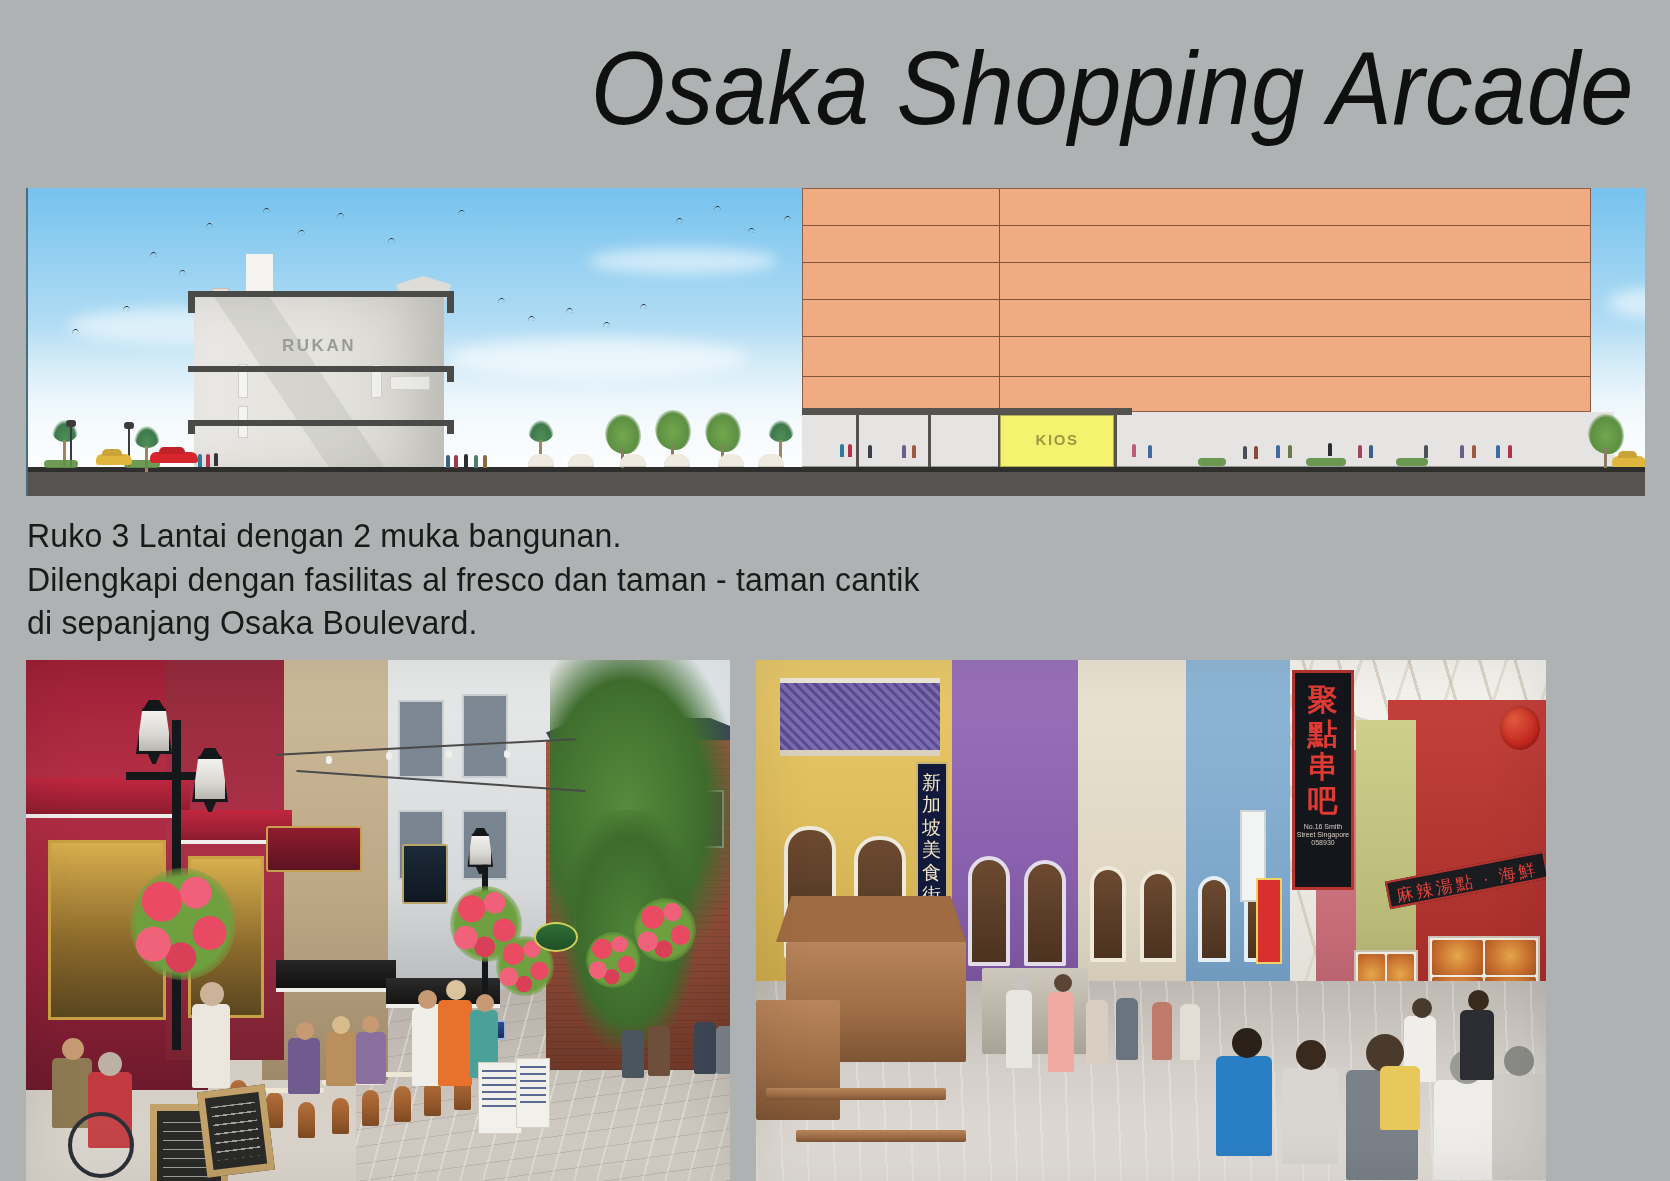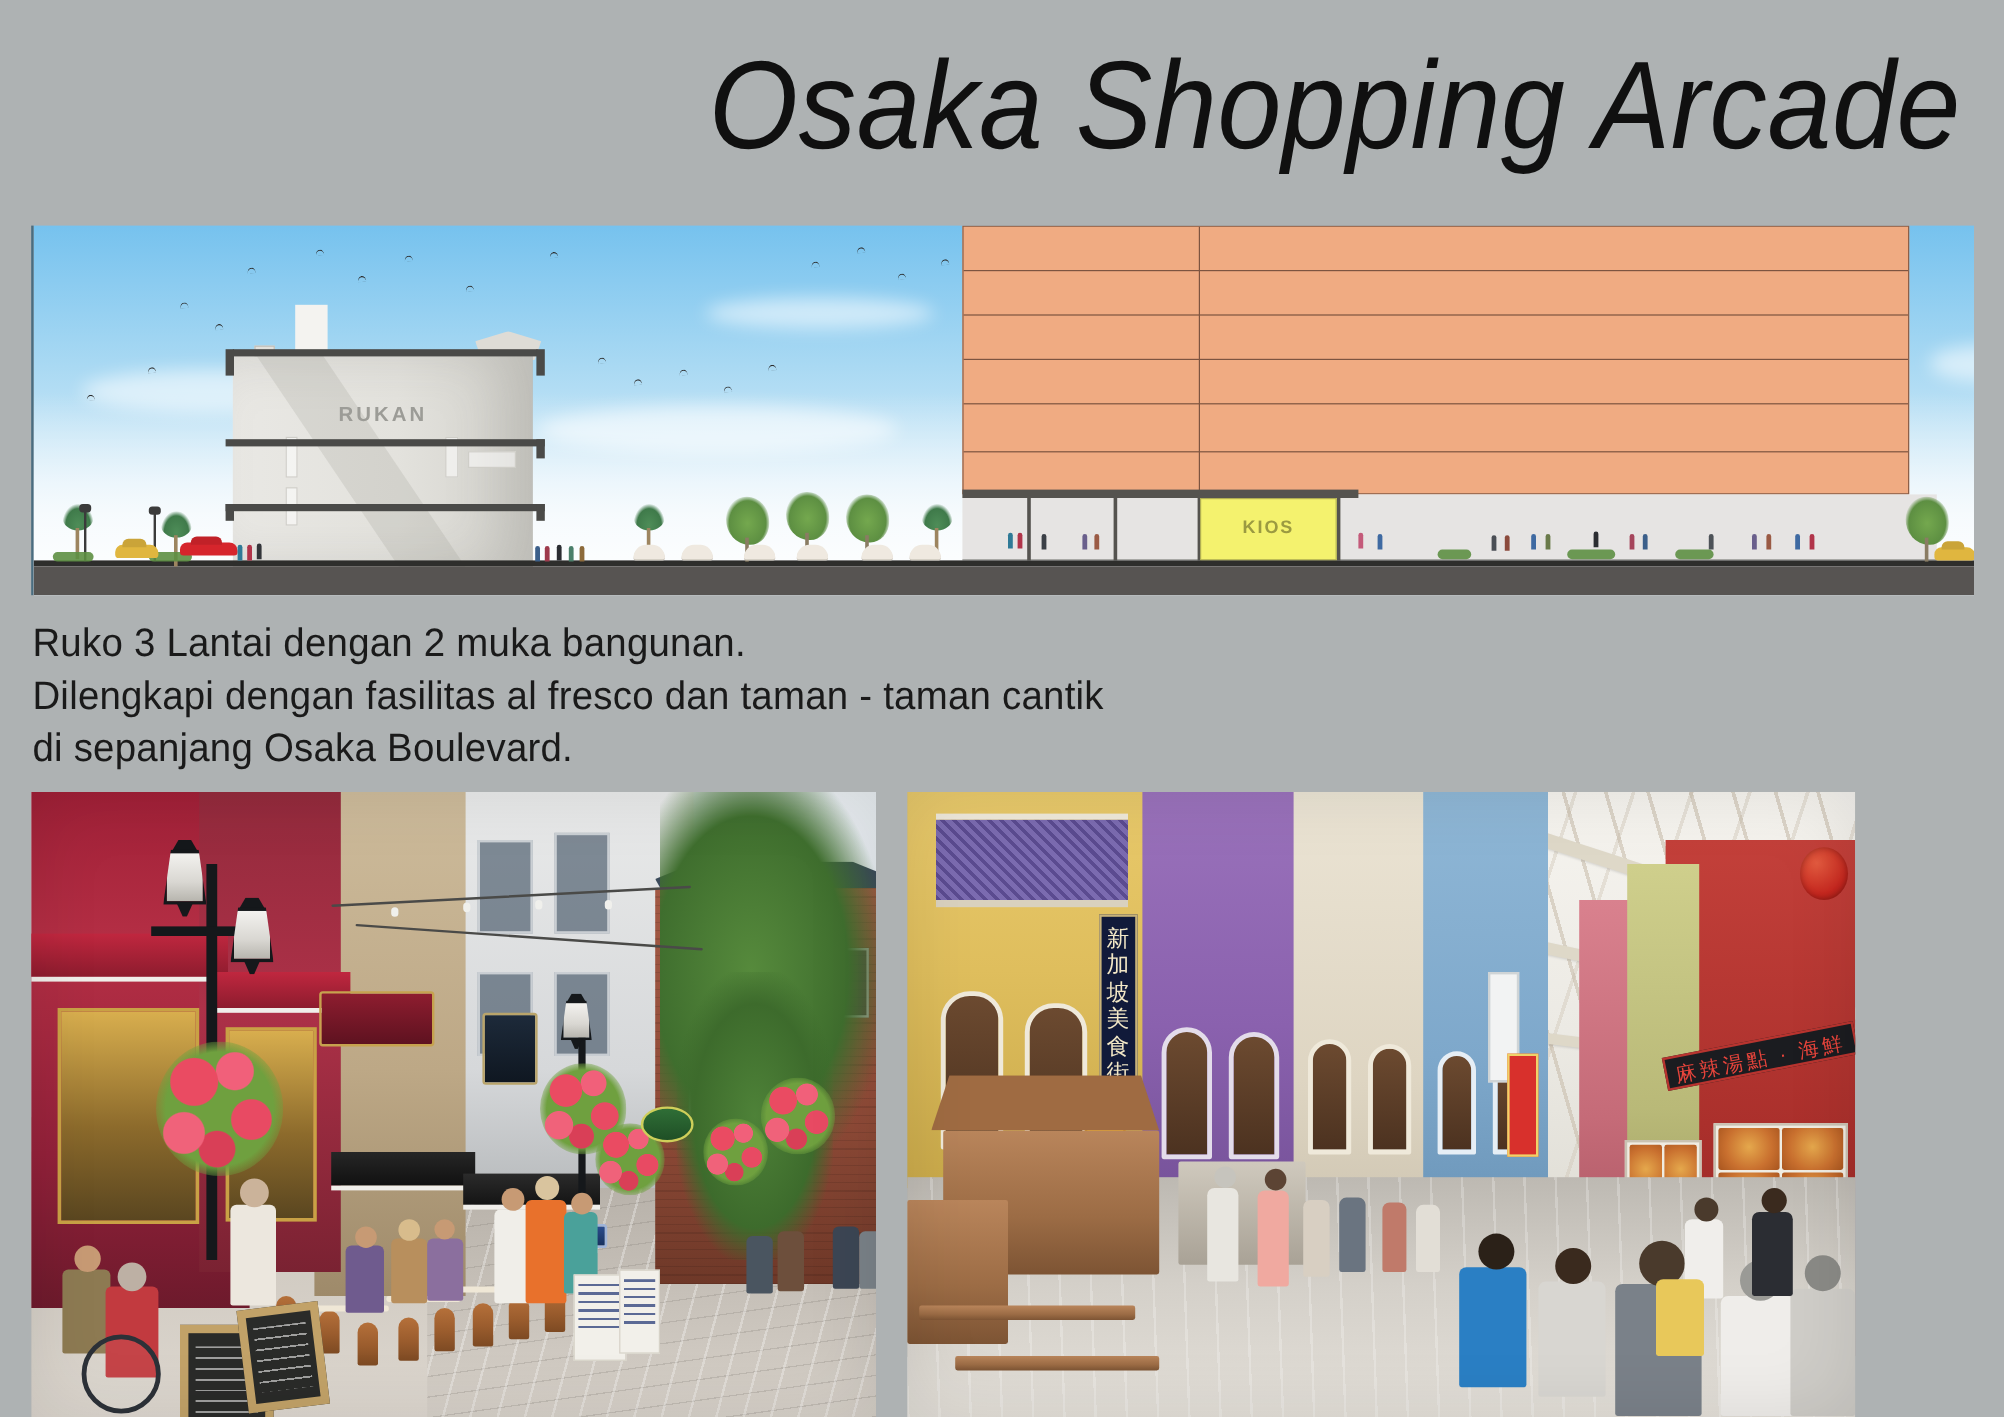--- a/index.html
+++ b/index.html
@@ -992,20 +992,24 @@
   <div class="pr-arch" style="left:442px; top:216px; width:32px; height:86px; border-color:#e6eef5;"></div>
   <div class="pr-arch" style="left:488px; top:220px; width:32px; height:82px; border-color:#e6eef5;"></div>
 
   <div class="pr-vsign" style="left:160px; top:102px; width:32px; height:160px;">新加坡美食街</div>
   <div class="pr-xosign" style="left:148px; top:272px; width:34px; height:116px;">XO</div>
 
   <div class="pr-redshop" style="left:632px; top:40px; width:158px; height:430px;"></div>
   <div class="pr-shop" style="left:560px; top:90px; width:84px; height:330px; background:linear-gradient(to bottom,#d9818e 0%,#c56b78 55%,#a5525e 100%);"></div>
   <div class="pr-shop" style="left:600px; top:60px; width:60px; height:340px; background:linear-gradient(to bottom,#cfcf8c 0%,#b9b978 60%,#9a9a5e 100%);"></div>
 
+  <div class="pr-redsign" style="left:536px; top:10px; width:62px; height:220px;">
+    <span>聚點串吧</span>
+    <small>No.16 Smith Street Singapore 058930</small>
+  </div>
   <div class="pr-hsign" style="left:630px; top:206px; width:162px; height:28px; transform:rotate(-11deg);">麻辣湯點 · 海鮮</div>
 
   <div class="pr-vsign" style="left:484px; top:150px; width:26px; height:92px; background:#f2f3f3; border-color:#cfd4d6;"></div>
   <div class="pr-vsign" style="left:500px; top:218px; width:26px; height:86px; background:#d8302c; border-color:#f0d268;"></div>
 
   <div class="pr-lantern" style="left:744px; top:46px; width:40px; height:44px;"></div>
   <div class="pr-lantern" style="left:712px; top:300px; width:26px; height:30px;"></div>
   <div class="pr-lantern" style="left:756px; top:312px; width:22px; height:26px;"></div>
 
   <div class="pr-menuboard" style="left:672px; top:276px; width:112px; height:154px;">

